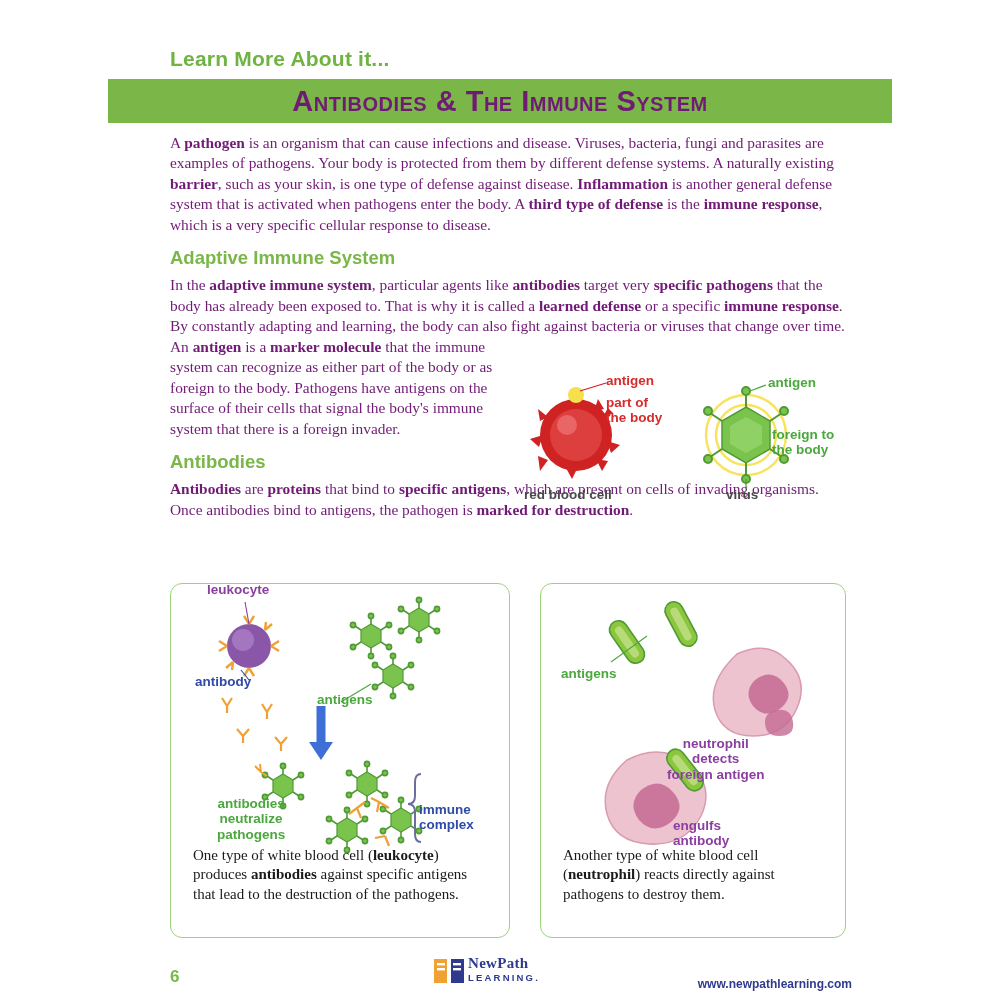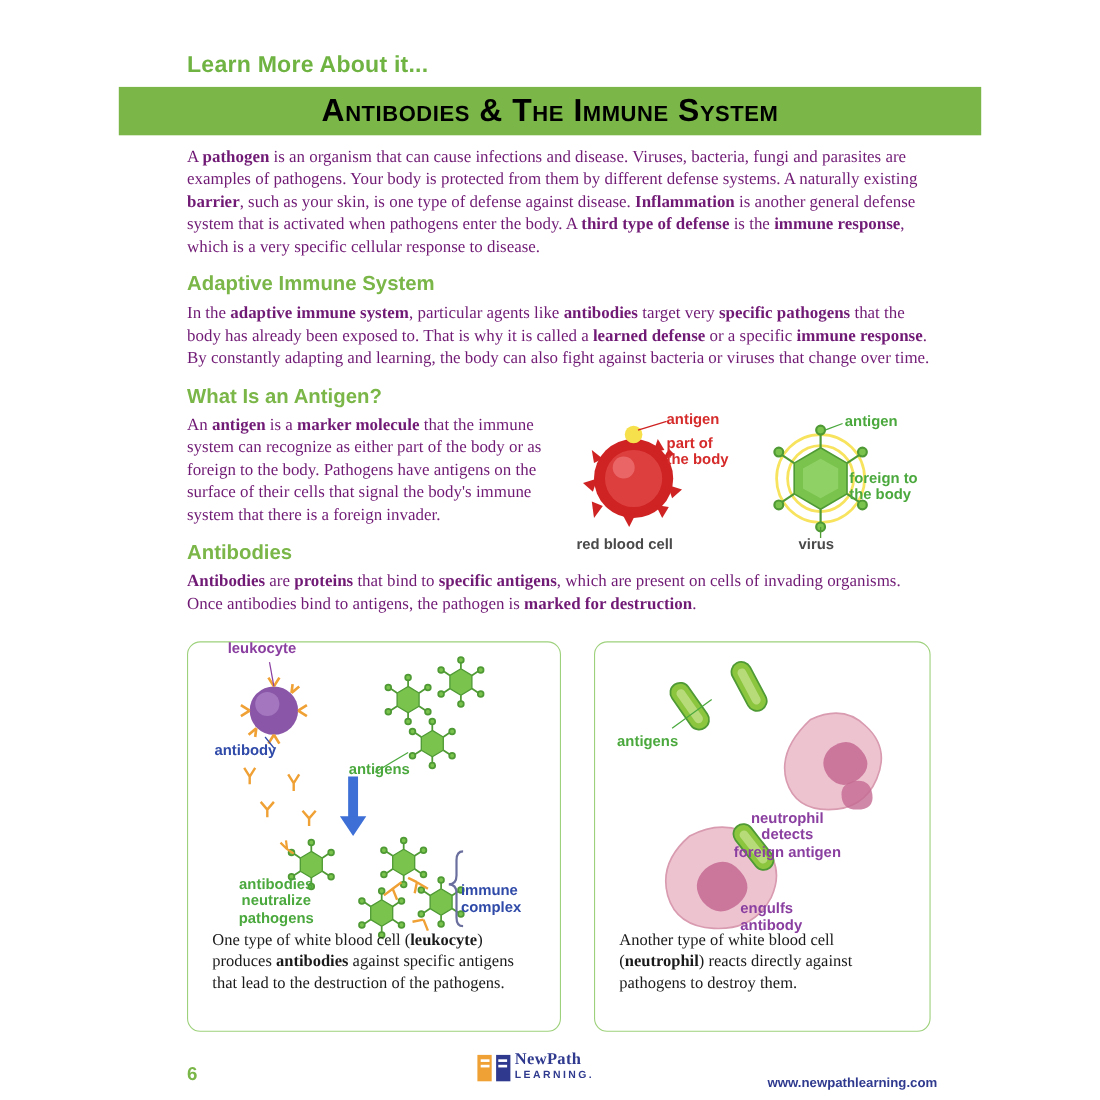--- a/index.html
+++ b/index.html
@@ -35,21 +35,21 @@
   }
   .title-bar {
     position: absolute;
     left: 108px;
     top: 58px;
     width: 784px;
     height: 44px;
     background: #7ab648;
   }
   .title-bar .title-text {
-    color: #000000;
+    color: #701a75;
     font-family: "Liberation Sans", sans-serif;
     font-weight: bold;
     font-size: 29px;
     letter-spacing: 0.5px;
     text-align: center;
     line-height: 44px;
     font-variant: small-caps;
   }
 
   
@@ -184,21 +184,20 @@
   <div class="title-bar">
     <div class="title-text">Antibodies &amp; The Immune System</div>
   </div>
 
   <div class="content">
     <p class="body">A <b>pathogen</b> is an organism that can cause infections and disease. Viruses, bacteria, fungi and parasites are examples of pathogens. Your body is protected from them by different defense systems. A naturally existing <b>barrier</b>, such as your skin, is one type of defense against disease. <b>Inflammation</b> is another general defense system that is activated when pathogens enter the body. A <b>third type of defense</b> is the <b>immune response</b>, which is a very specific cellular response to disease.</p>
 
     <h2 class="section">Adaptive Immune System</h2>
     <p class="body">In the <b>adaptive immune system</b>, particular agents like <b>antibodies</b> target very <b>specific pathogens</b> that the body has already been exposed to. That is why it is called a <b>learned defense</b> or a specific <b>immune response</b>. By constantly adapting and learning, the body can also fight against bacteria or viruses that change over time.</p>
 
-    <h2 class="section">What Is an Antigen?</h2>
     <p class="body narrow">An <b>antigen</b> is a <b>marker molecule</b> that the immune system can recognize as either part of the body or as foreign to the body. Pathogens have antigens on the surface of their cells that signal the body's immune system that there is a foreign invader.</p>
 
     <h2 class="section">Antibodies</h2>
     <p class="body"><b>Antibodies</b> are <b>proteins</b> that bind to <b>specific antigens</b>, which are present on cells of invading organisms. Once antibodies bind to antigens, the pathogen is <b>marked for destruction</b>.</p>
   </div>
 
   <div class="antigen-figure">
     <svg width="350" height="145" viewBox="0 0 350 145">
 
       <g>

